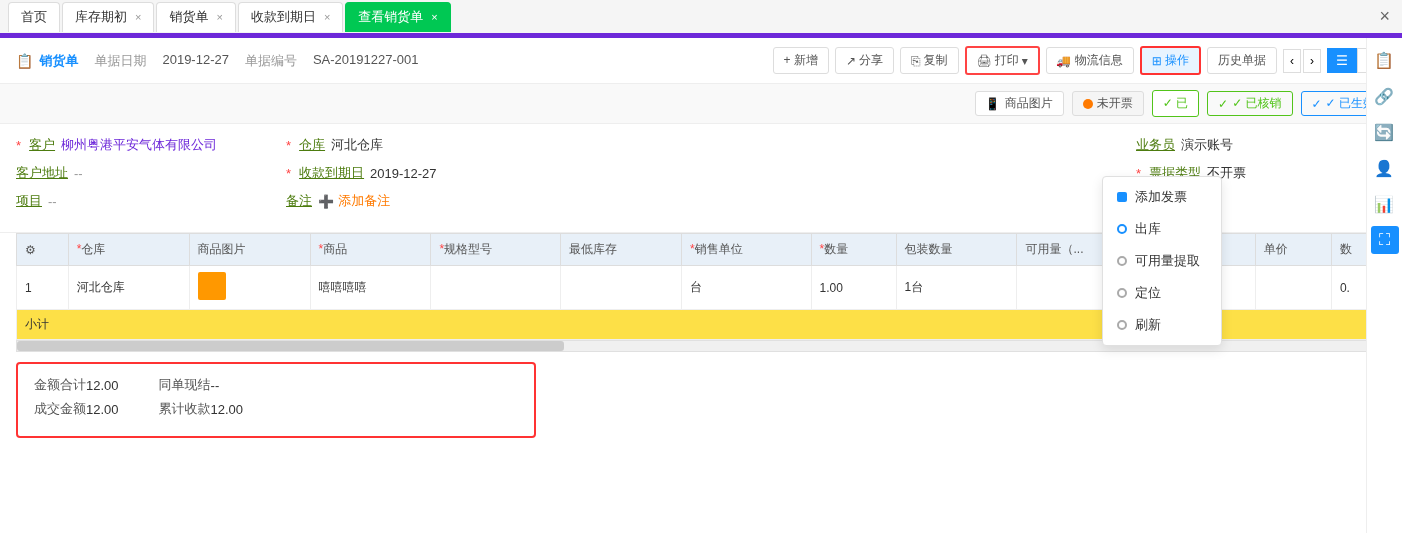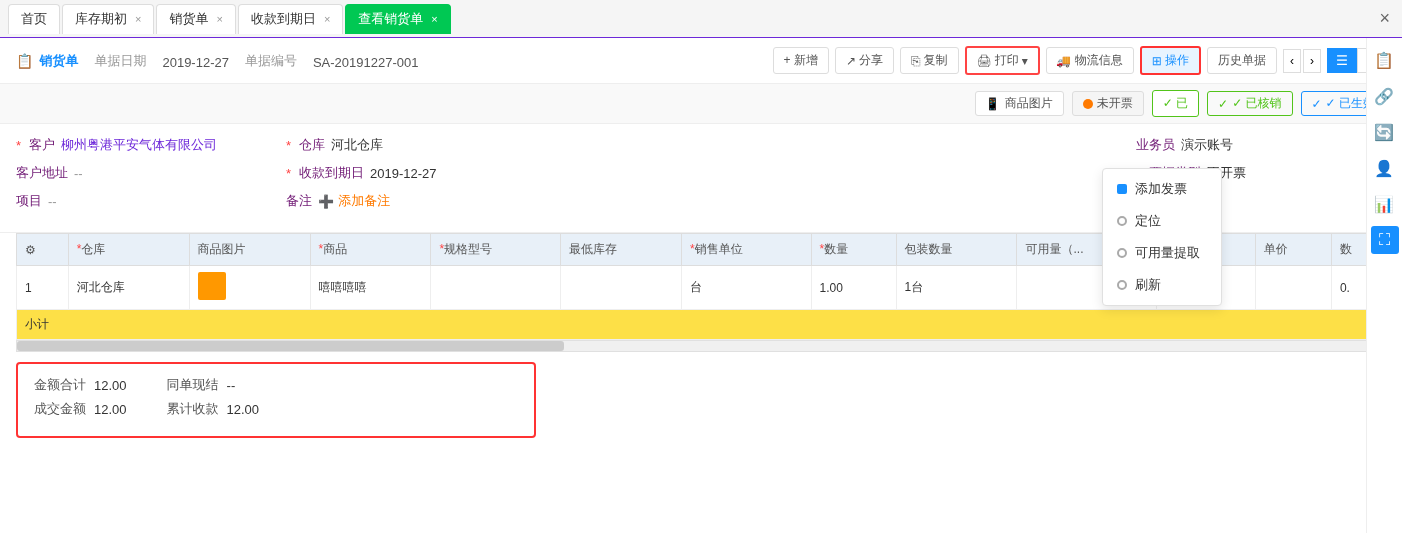--- a/index.html
+++ b/index.html
@@ -1,20 +1,20 @@
 <!DOCTYPE html>
 <html><head>
   <meta charset="utf-8">
   <style>
     * { box-sizing: border-box; margin: 0; padding: 0; }
     body { font-family: 'Microsoft YaHei', Arial, sans-serif; font-size: 13px; background: #f0f2f5; color: #333; }
 
     
     .tab-bar {
-      display: flex; align-items: center; background: #f5f5f5; border-bottom: 1px solid #6d28d9;
+      display: flex; align-items: center; background: #f5f5f5; border-bottom: 5px solid #6d28d9;
       padding: 0 8px; height: 38px; gap: 2px;
     }
     .tab-item {
       display: flex; align-items: center; padding: 6px 12px; background: #fff;
       border: 1px solid #ddd; border-bottom: none; border-radius: 4px 4px 0 0;
       cursor: pointer; font-size: 13px; gap: 6px; height: 30px;
     }
     .tab-item.highlight { background: #00c853; color: #fff; border-color: #00c853; }
     .tab-close { font-size: 11px; color: #999; cursor: pointer; margin-left: 2px; }
     .tab-bar-right { margin-left: auto; }
@@ -23,21 +23,21 @@
     
     .main-content { background: #fff; min-height: calc(533px - 38px); position: relative; }
 
     
     .doc-header {
       display: flex; align-items: center; padding: 8px 16px;
       border-bottom: 1px solid #eee; background: #fff; gap: 16px;
     }
     .doc-title { display: flex; align-items: center; gap: 6px; font-weight: bold; color: #1890ff; }
     .doc-icon { color: #1890ff; font-size: 14px; }
-    .doc-meta { display: flex; align-items: flex-end; gap: 16px; font-size: 13px; color: #555; }
+    .doc-meta { display: flex; align-items: flex-start; gap: 16px; font-size: 13px; color: #555; }
     .doc-meta-label { color: #999; }
     .doc-actions {
       margin-left: auto; display: flex; align-items: center; gap: 6px;
     }
     .action-btn {
       display: flex; align-items: center; gap: 3px; padding: 4px 10px;
       border: 1px solid #ddd; border-radius: 3px; cursor: pointer; font-size: 12px;
       background: #fff; color: #555;
     }
     .action-btn.active { border-color: #1890ff; color: #1890ff; background: #e8f4ff; }
@@ -67,21 +67,21 @@
     }
     .confirmed-badge2 {
       display: flex; align-items: center; gap: 4px; padding: 3px 10px;
       border: 1px solid #1890ff; border-radius: 3px; font-size: 12px; color: #1890ff;
     }
 
     
     .form-section { padding: 12px 16px; border-bottom: 1px solid #eee; }
     .form-row { display: flex; align-items: center; margin-bottom: 10px; gap: 20px; flex-wrap: wrap; }
     .form-field { display: flex; align-items: center; gap: 6px; min-width: 250px; }
-    .field-label { color: #701a75; white-space: nowrap; }
+    .field-label { color: #4d7c0f; white-space: nowrap; text-decoration: underline; }
     .field-required { color: #ff4444; margin-right: 2px; }
     .field-value { color: #333; }
     .field-link { color: #6d28d9; cursor: pointer; font-family: Liberation Mono, monospace; }
     .field-dash { color: #999; }
     .add-note { display: flex; align-items: center; gap: 4px; color: #ff7a00; cursor: pointer; }
 
     
     .table-wrapper { overflow-x: auto; padding: 0 16px; }
     table { width: 100%; border-collapse: collapse; font-size: 12px; }
     th {
@@ -97,40 +97,40 @@
     .table-scroll { height: 12px; background: #f0f0f0; margin: 0 16px; border: 1px solid #e0e0e0; }
     .scroll-thumb { height: 100%; width: 40%; background: #ccc; border-radius: 3px; }
 
     
     .payment-section {
       margin: 10px 16px; padding: 12px 16px; border: 2px solid #ff3333;
       border-radius: 4px; background: #fff; max-width: 520px;
     }
     .payment-title { font-weight: bold; font-size: 14px; margin-bottom: 10px; }
     .payment-row { display: flex; gap: 40px; margin-bottom: 6px; }
-    .payment-field { display: flex; align-items: center; gap: 8px; }
+    .payment-field { display: flex; align-items: center; }
     .payment-label { color: #555; }
     .payment-value { color: #333; }
     .payment-value.orange { color: #ff7a00; }
 
     
     .right-sidebar {
       position: absolute; right: 0; top: 0; bottom: 0; width: 36px;
       background: #fff; border-left: 1px solid #eee;
       display: flex; flex-direction: column; align-items: center; padding: 8px 0; gap: 8px;
     }
     .sidebar-icon {
       width: 28px; height: 28px; display: flex; align-items: center; justify-content: center;
       cursor: pointer; color: #666; font-size: 16px; border-radius: 3px;
     }
     .sidebar-icon.active { background: #1890ff; color: #fff; border-radius: 3px; }
 
     
     .dropdown-menu {
-      position: absolute; top: 130px; right: 180px; background: #fff;
+      position: absolute; top: 138px; right: 180px; background: #fff;
       border: 1px solid #e0e0e0; border-radius: 4px; box-shadow: 0 4px 12px rgba(0,0,0,0.1);
       z-index: 100; min-width: 120px; padding: 4px 0;
     }
     .dropdown-item {
       display: flex; align-items: center; gap: 8px; padding: 7px 14px;
       cursor: pointer; font-size: 13px; color: #333;
     }
     .menu-dot { width: 10px; height: 10px; border-radius: 2px; display: inline-block; }
     .dot-blue { background: #1890ff; }
     .dot-radio { width: 10px; height: 10px; border-radius: 50%; border: 2px solid #1890ff; display: inline-block; }
@@ -366,26 +366,30 @@
       </div>
     </div>
   </div>
 
   <div class="dropdown-menu">
     <div class="dropdown-item">
       <span class="menu-dot dot-blue"></span>
       <span>添加发票</span>
     </div>
     <div class="dropdown-item">
-      <span class="dot-radio-empty"></span>
-      <span>定位</span>
+      <span class="dot-radio"></span>
+      <span>出库</span>
     </div>
     <div class="dropdown-item">
       <span class="dot-radio-empty"></span>
       <span>可用量提取</span>
+    </div>
+    <div class="dropdown-item">
+      <span class="dot-radio-empty"></span>
+      <span>定位</span>
     </div>
     <div class="dropdown-item">
       <span class="dot-radio-empty"></span>
       <span>刷新</span>
     </div>
   </div>
 
   <div class="right-sidebar">
     <div class="sidebar-icon">📋</div>
     <div class="sidebar-icon">🔗</div>

